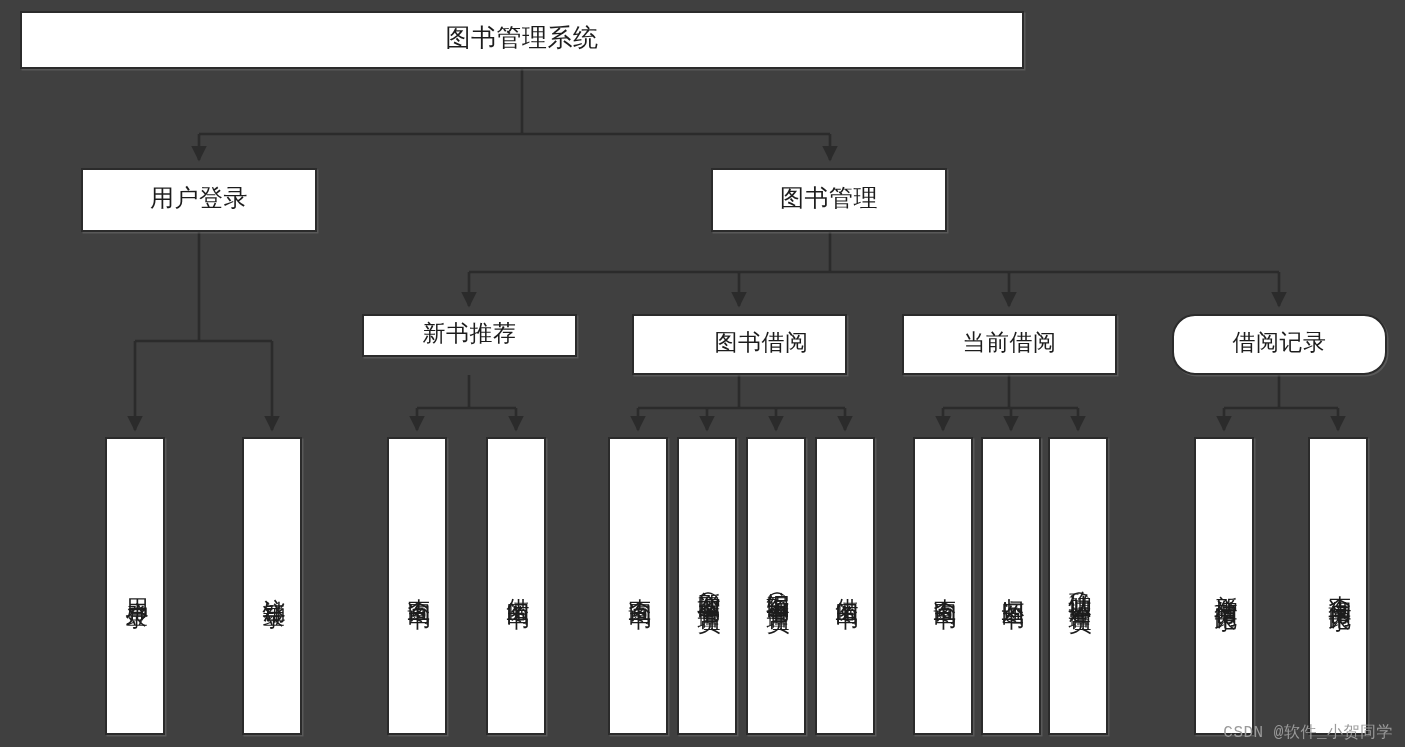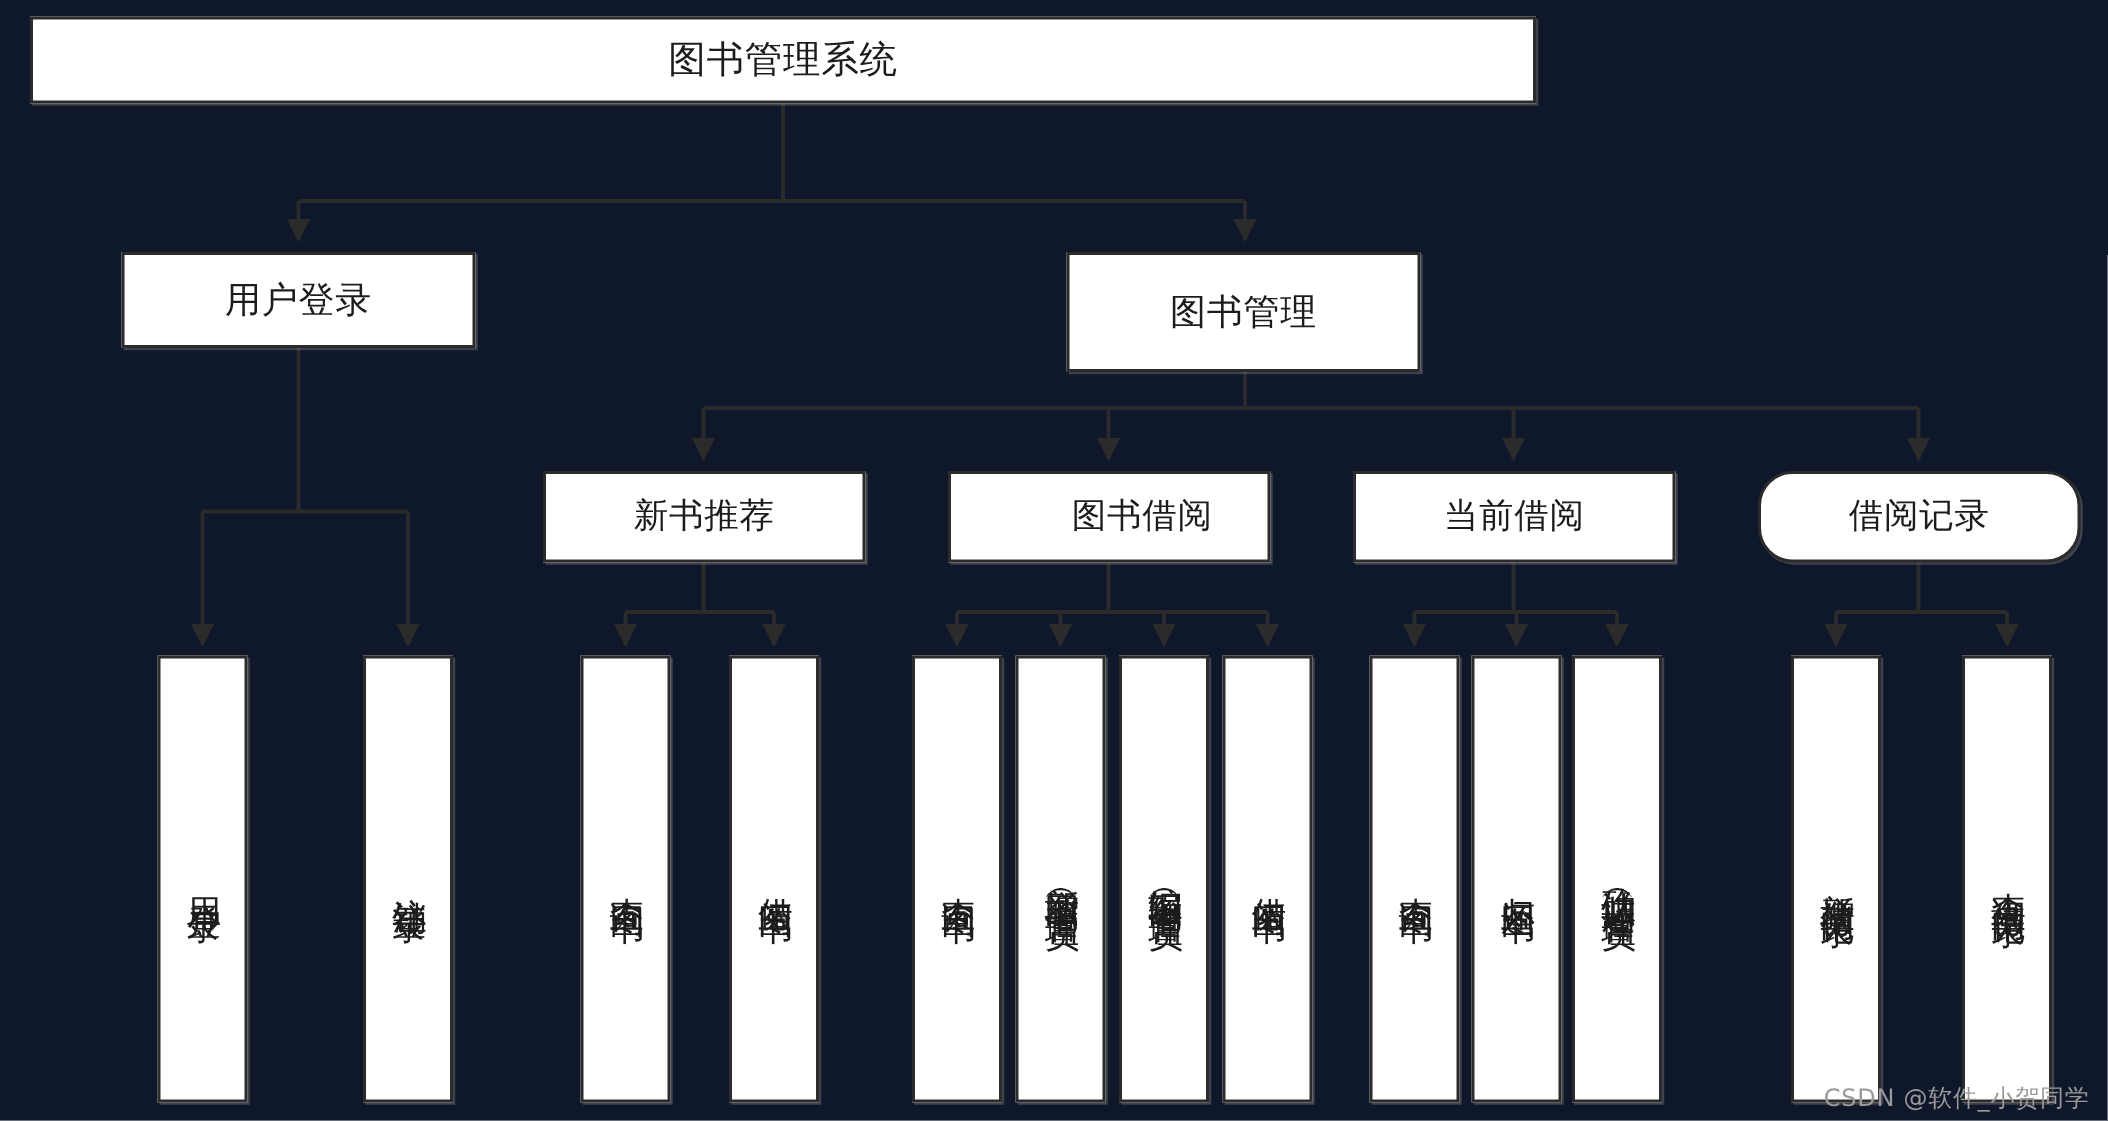--- a/index.html
+++ b/index.html
@@ -11,21 +11,22 @@
     width: 1405px;
     height: 747px;
     font-family: "DejaVu Sans", "Liberation Sans", sans-serif;
     position: relative;
     overflow: hidden;
   }
   #diagram-root {
     position: relative;
     width: 1405px;
     height: 747px;
-    background: #0f172a;
+    background: #404040;
+    font-family: Liberation Mono, monospace;
   }
   svg.connectors {
     position: absolute;
     left: 0;
     top: 0;
     width: 1405px;
     height: 747px;
     pointer-events: none;
   }
   .node {
@@ -126,25 +127,25 @@
     </g>
   </svg>
 
   <div class="node level-0" style="left:20px; top:11px; width:1004px; height:58px;">
     <span class="node-label">图书管理系统</span>
   </div>
 
   <div class="node level-1" style="left:81px; top:168px; width:236px; height:64px;">
     <span class="node-label">用户登录</span>
   </div>
-  <div class="node level-1" style="left:711px; top:168px; width:236px; height:80px;">
+  <div class="node level-1" style="left:711px; top:168px; width:236px; height:64px;">
     <span class="node-label">图书管理</span>
   </div>
 
-  <div class="node level-2" style="left:362px; top:314px; width:215px; height:61px;">
+  <div class="node level-2" style="left:362px; top:314px; width:215px; height:43px;">
     <span class="node-label">新书推荐</span>
   </div>
   <div class="node level-2" style="left:632px; top:314px; width:215px; height:61px;padding-left:44px;">
     <span class="node-label">图书借阅</span>
   </div>
   <div class="node level-2" style="left:902px; top:314px; width:215px; height:61px;align-items:center;">
     <span class="node-label">当前借阅</span>
   </div>
   <div class="node level-2" style="left:1172px; top:314px; width:215px; height:61px;border-radius:23px;">
     <span class="node-label">借阅记录</span>

